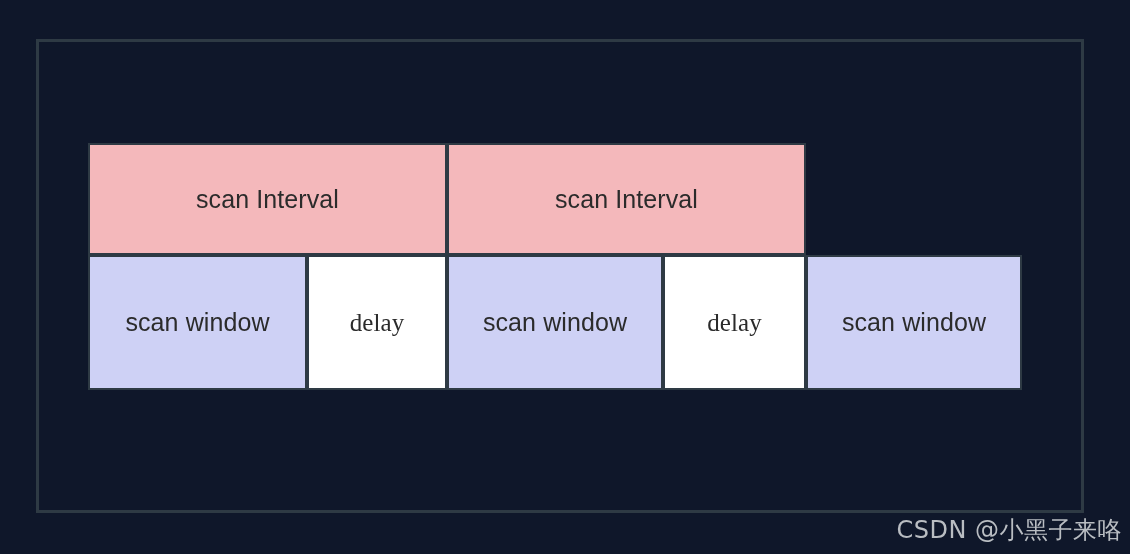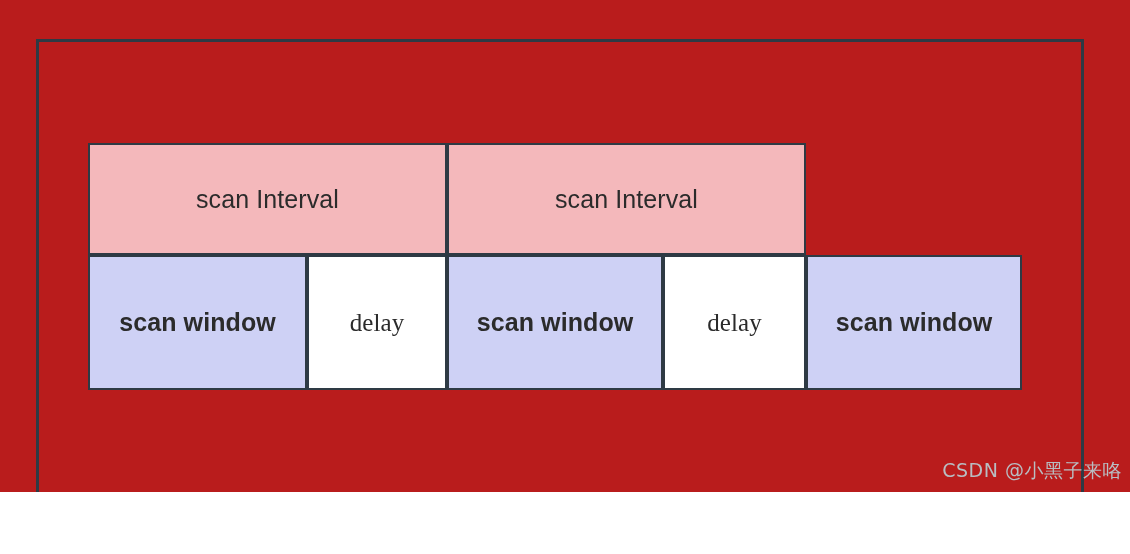--- a/index.html
+++ b/index.html
@@ -6,22 +6,22 @@
     margin: 0;
     padding: 0;
     background: #ffffff;
   }
   body {
     font-family: "Liberation Sans", "DejaVu Sans", sans-serif;
   }
   #canvas {
     position: relative;
     width: 1130px;
-    height: 492px;
-    background: #b91c1c;
+    height: 554px;
+    background: #0f172a;
     overflow: hidden;
   }
   
   #outer-frame {
     position: absolute;
     left: 36px;
     top: 39px;
     width: 1048px;
     height: 474px;
     border: 3px solid #2e3a44;
@@ -37,33 +37,33 @@
     align-items: center;
     justify-content: center;
     color: #2b2b2b;
     font-size: 25px;
     font-weight: 400;
     letter-spacing: 0.1px;
     line-height: 1;
     white-space: nowrap;
   }
   .fill-pink   { background: #f4b8bb; }
-  .fill-blue   { background: #ced1f5; font-weight: bold; }
+  .fill-blue   { background: #ced1f5; }
   .fill-white  { background: #ffffff; font-family: Liberation Serif, serif; }
 
   .dbox .label {
     pointer-events: none;
   }
 
   
   #watermark {
     position: absolute;
     right: 8px;
     bottom: 8px;
-    font-size: 19px;
+    font-size: 24px;
     color: #b9bdc2;
     font-family: "DejaVu Sans", "Liberation Sans", sans-serif;
     white-space: nowrap;
     letter-spacing: 0.5px;
   }
 </style>
 </head>
 <body>
 
 <div id="canvas">

